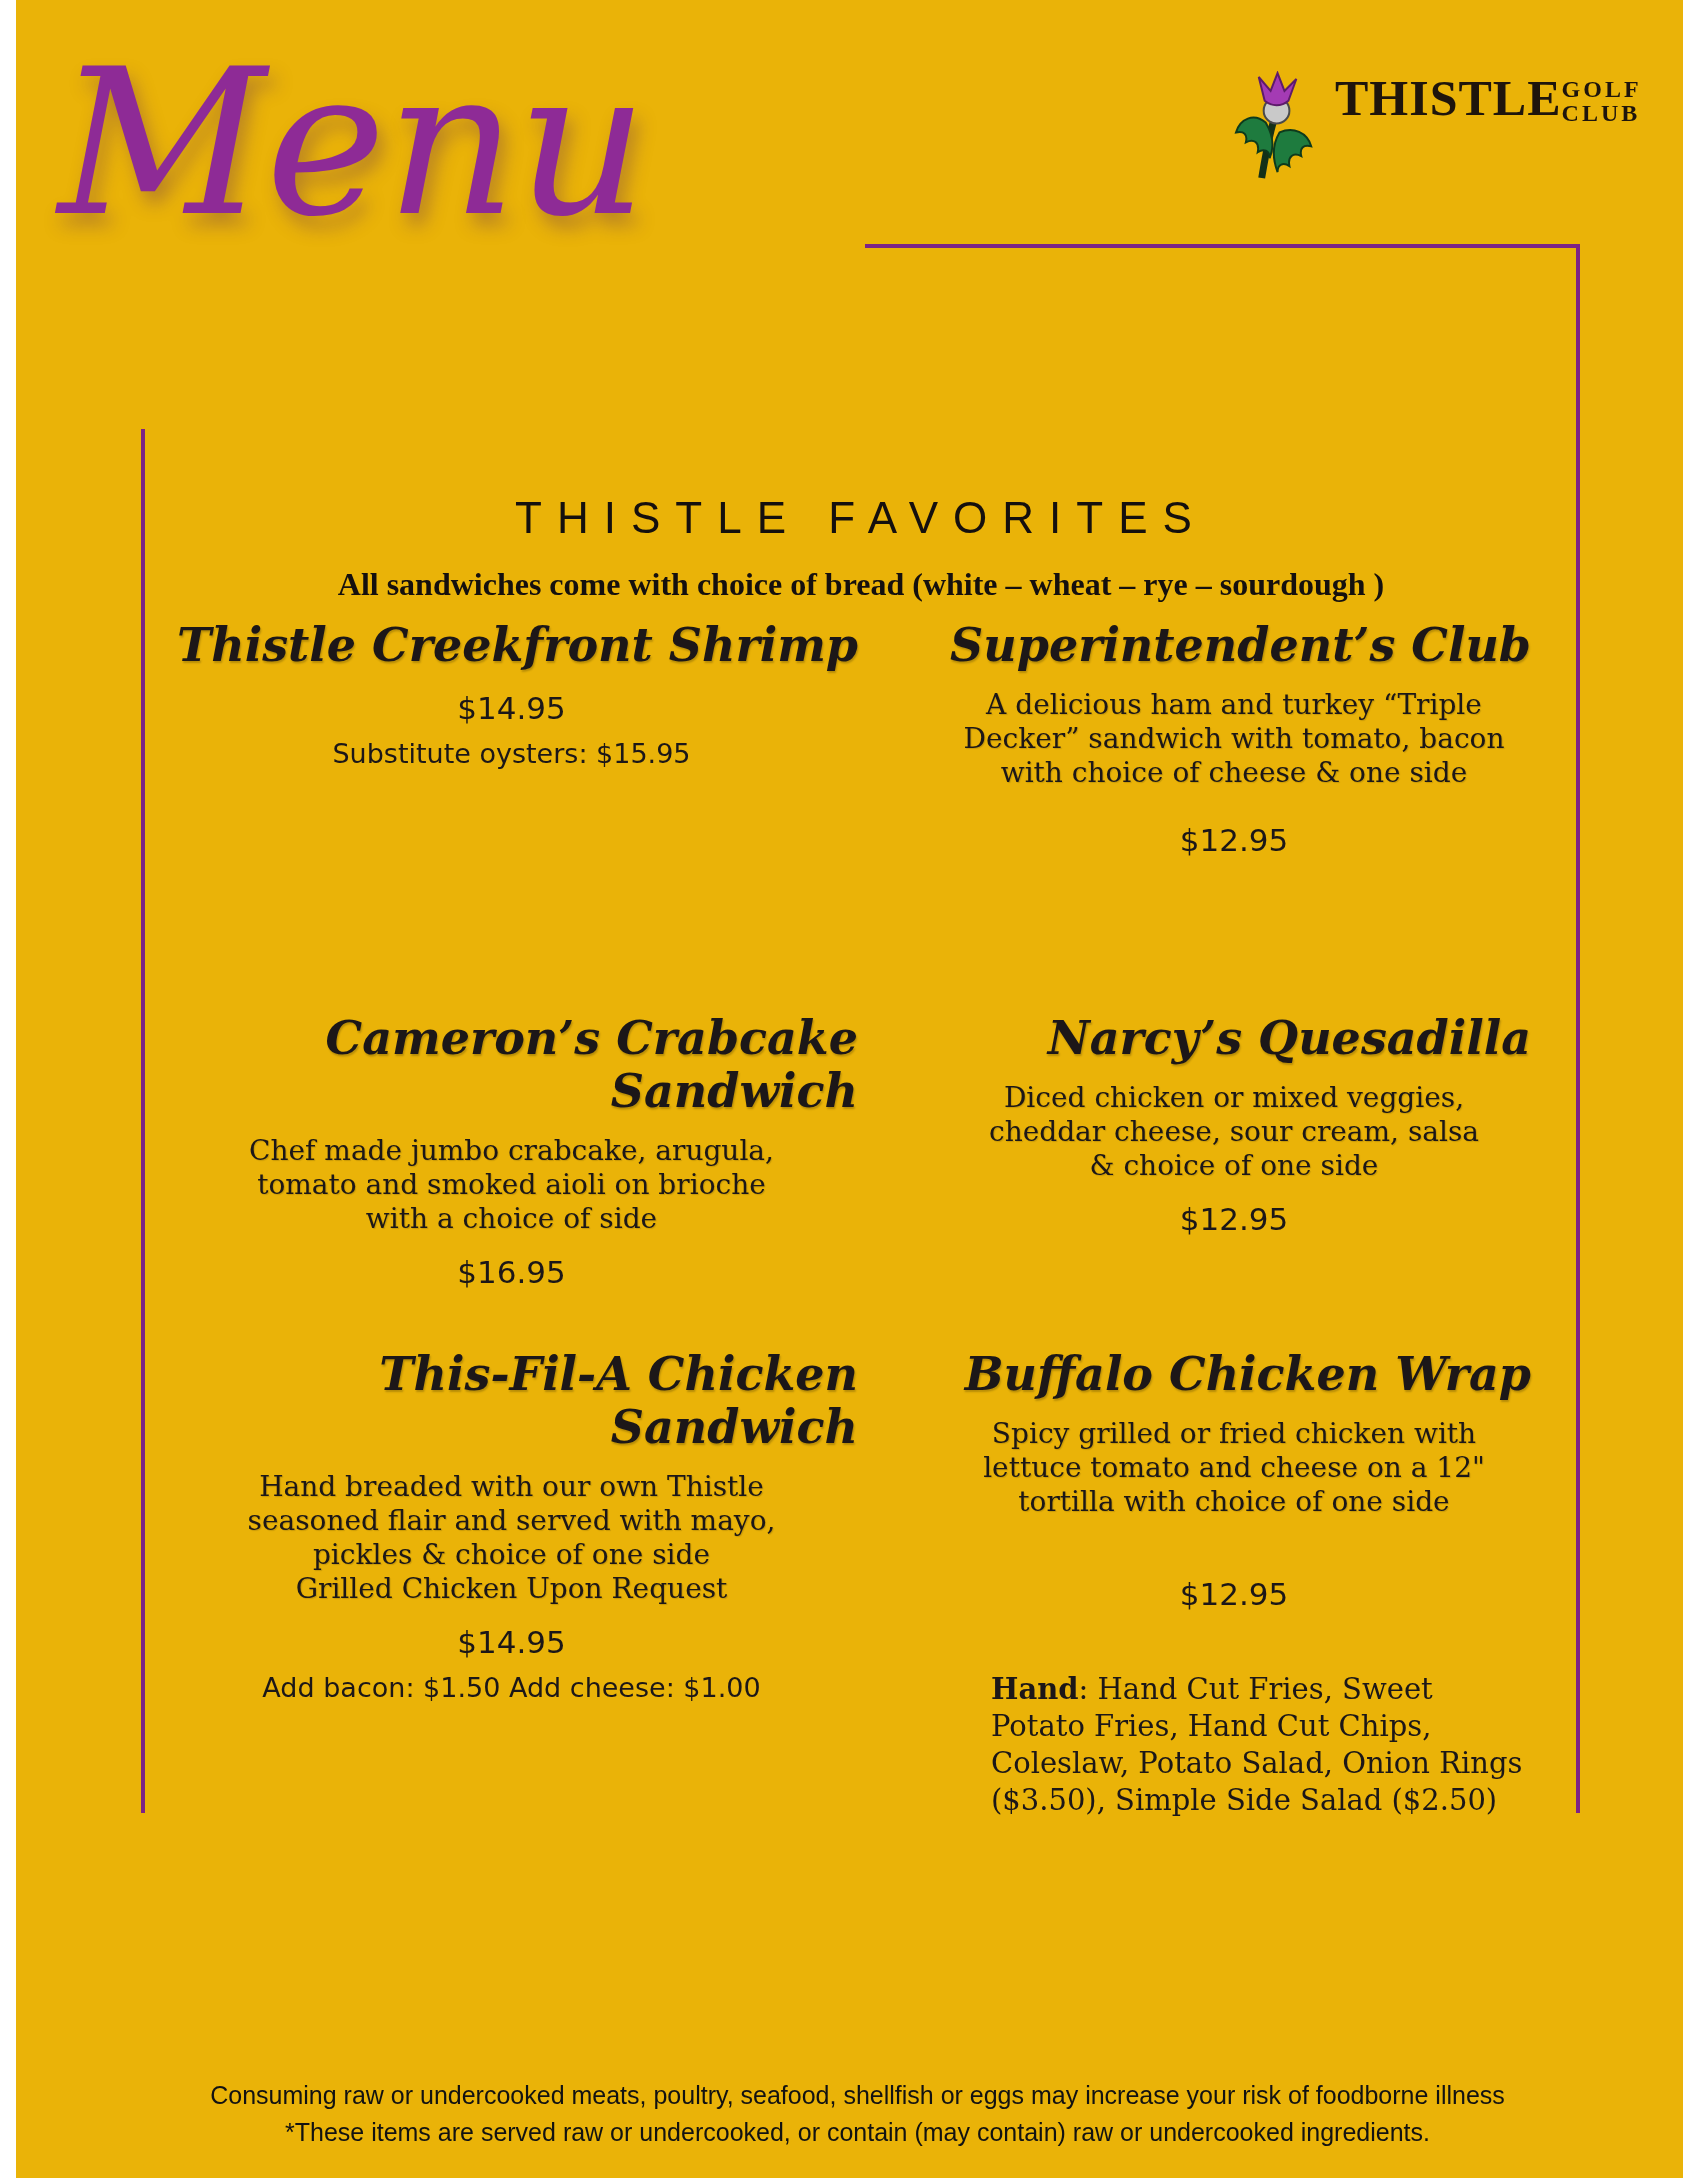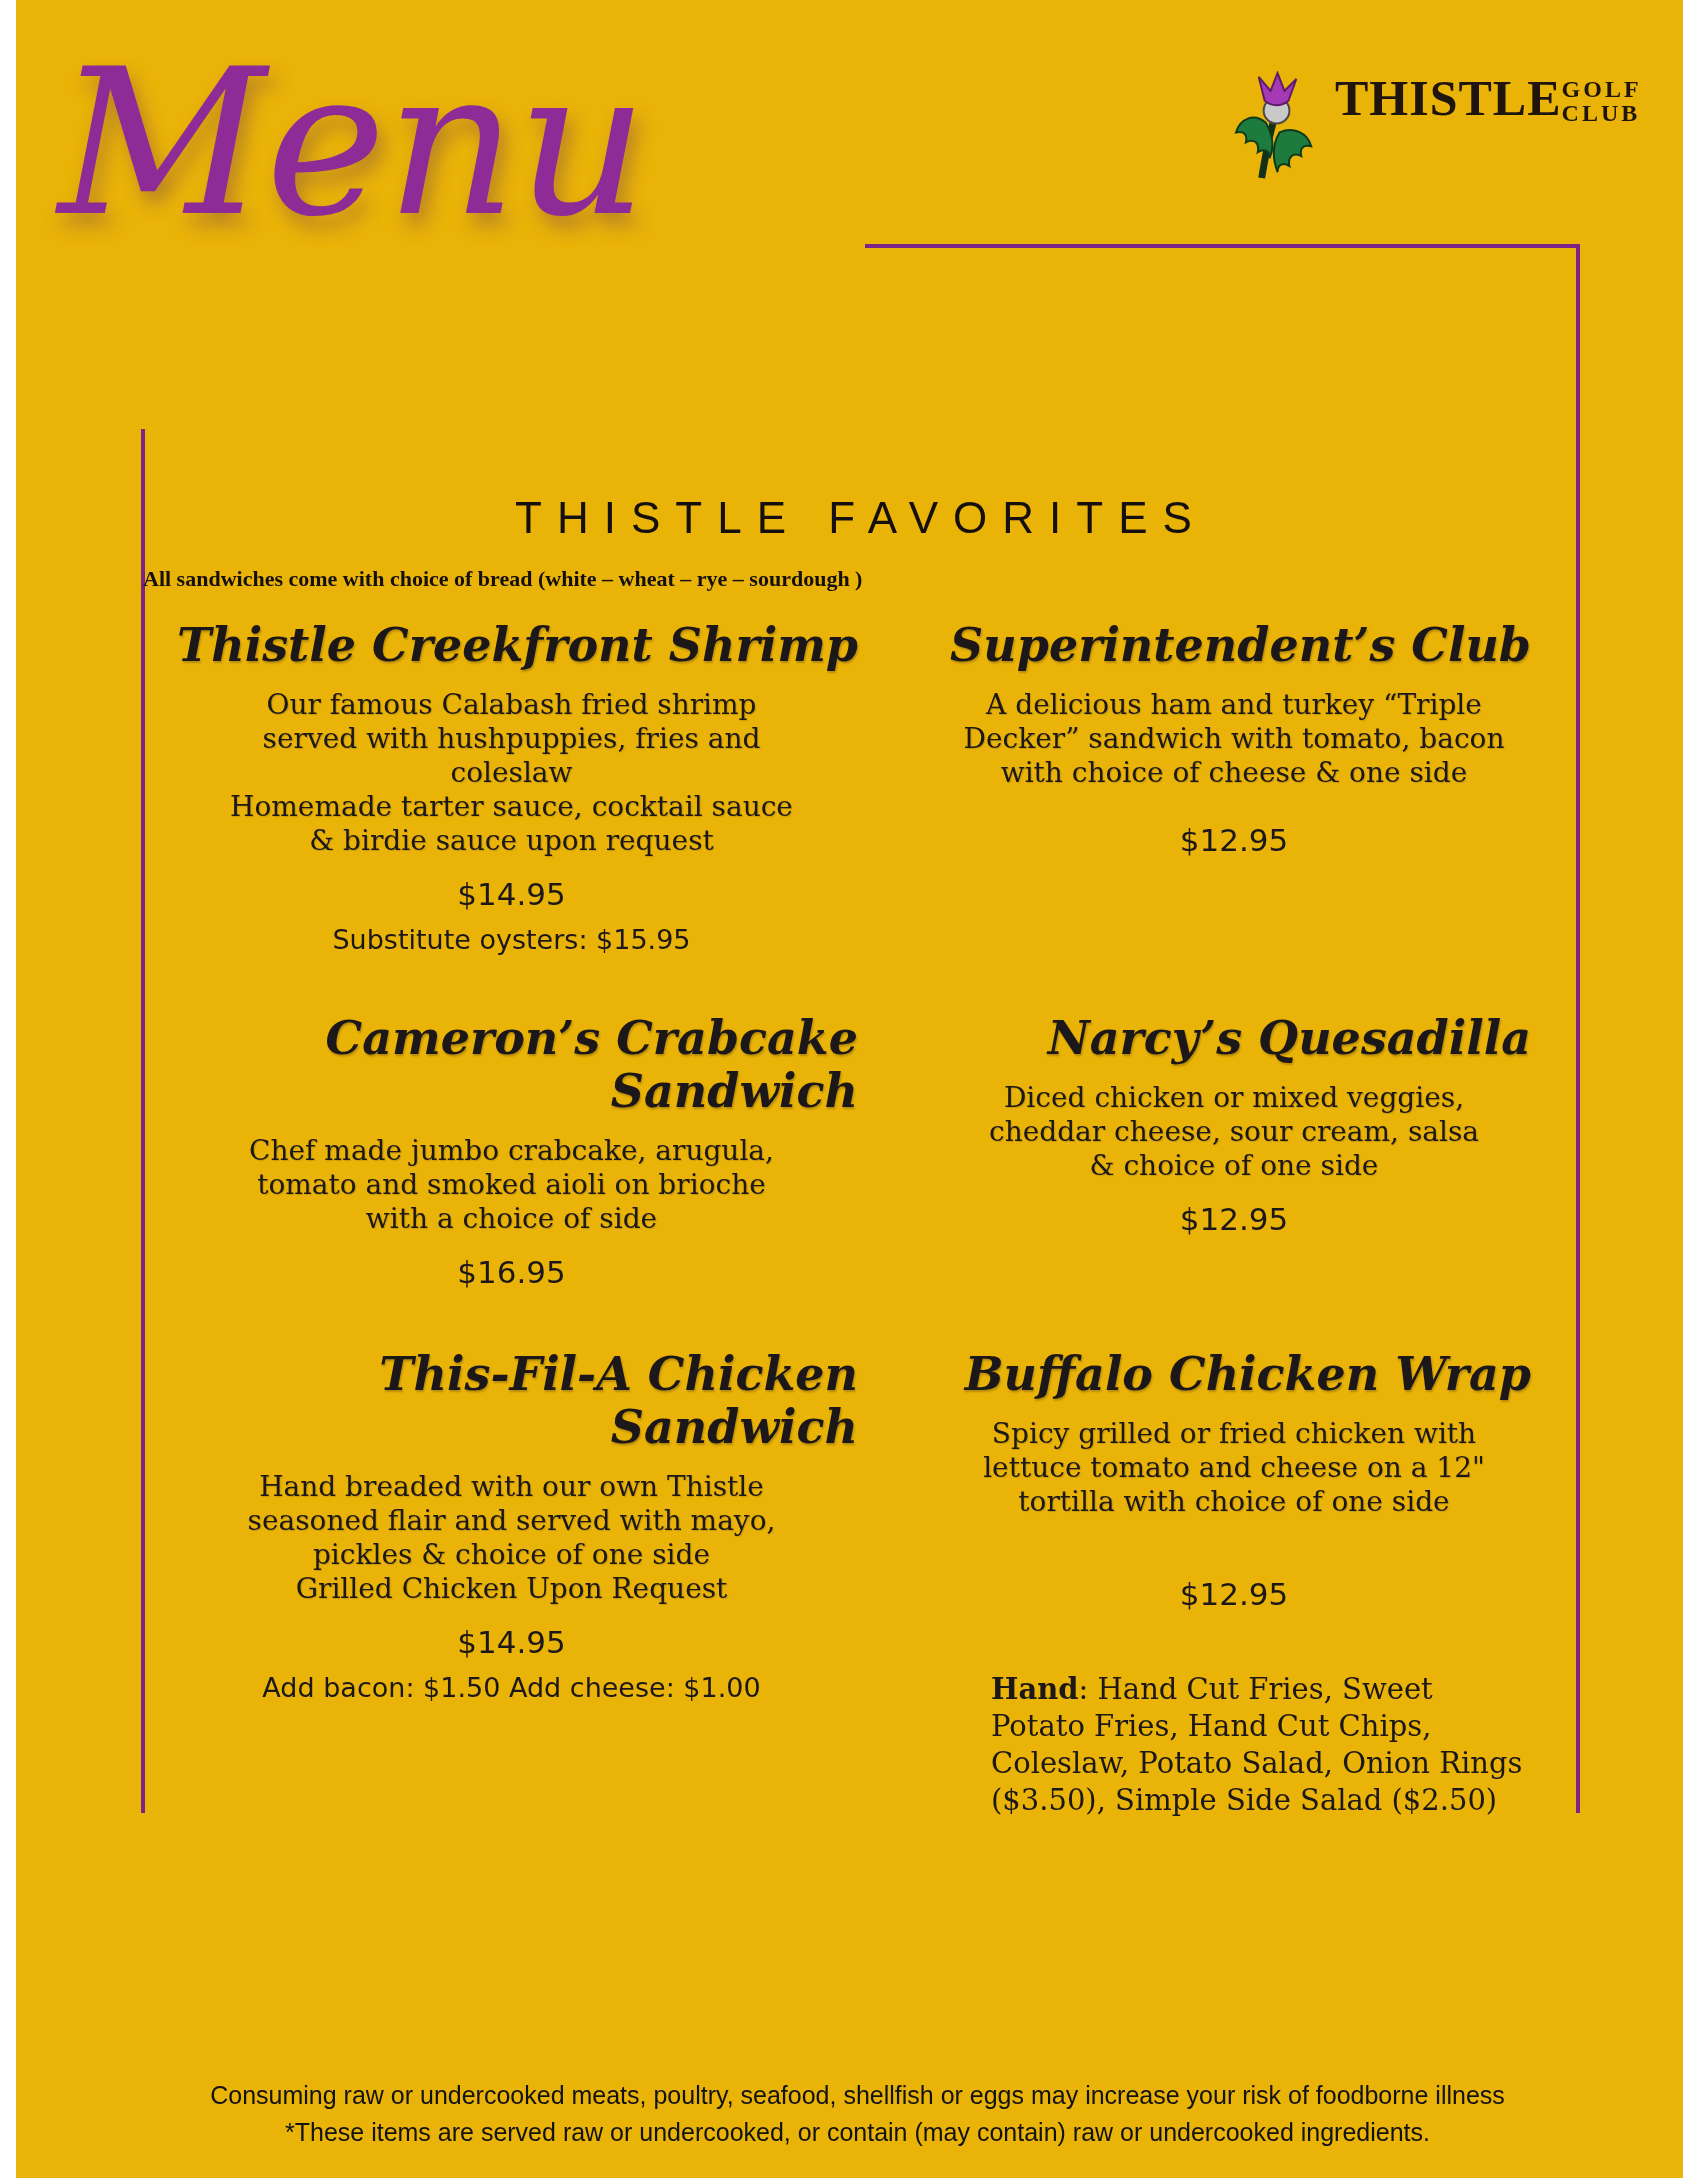--- a/index.html
+++ b/index.html
@@ -55,23 +55,23 @@
   
   .section-title{
     position:absolute;left:127px;top:493px;width:1436px;
     text-align:center;
     font-family:"Liberation Sans", sans-serif;
     font-weight:normal;font-size:44px;letter-spacing:15px;
     color:#15100E;
   }
   .section-subtitle{
     position:absolute;left:127px;top:566px;width:1436px;
-    text-align:left;
+    text-align:center;
     font-family:"Liberation Serif", serif;
-    font-weight:bold;font-size:22px;
+    font-weight:bold;font-size:32px;
     color:#15100E;
   }
   
   .item{position:absolute;text-align:center;}
   .item-title{
     font-family:"DejaVu Serif", serif;
     font-style:italic;font-weight:bold;
     font-size:46px;line-height:1.15;
     text-shadow:1px 2px 2px rgba(0,0,0,0.22);
     text-align:right;
@@ -143,25 +143,20 @@
 
   <div class="line line-top"></div>
   <div class="line line-right"></div>
   <div class="line line-left"></div>
 
   <div class="section-title">THISTLE FAVORITES</div>
   <div class="section-subtitle">All sandwiches come with choice of bread (white – wheat – rye –  sourdough )</div>
 
   <div class="item item-r1l">
     <div class="item-title">Thistle Creekfront Shrimp</div>
-    <div class="item-desc">Our famous Calabash fried shrimp
-served with hushpuppies, fries and
-coleslaw
-Homemade tarter sauce, cocktail sauce
-&amp; birdie sauce upon request</div>
     <div class="item-price">$14.95</div>
     <div class="item-note">Substitute oysters: $15.95</div>
   </div>
 
   <div class="item item-r1r">
     <div class="item-title">Superintendent’s Club</div>
     <div class="item-desc">A delicious ham and turkey “Triple
 Decker” sandwich with tomato, bacon
 with choice of cheese &amp; one side</div>
     <div class="item-price price-mid">$12.95</div>

